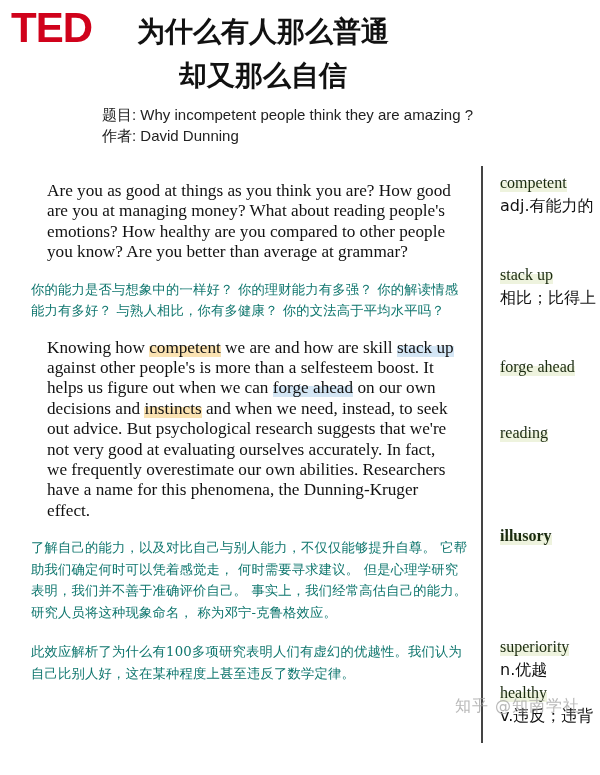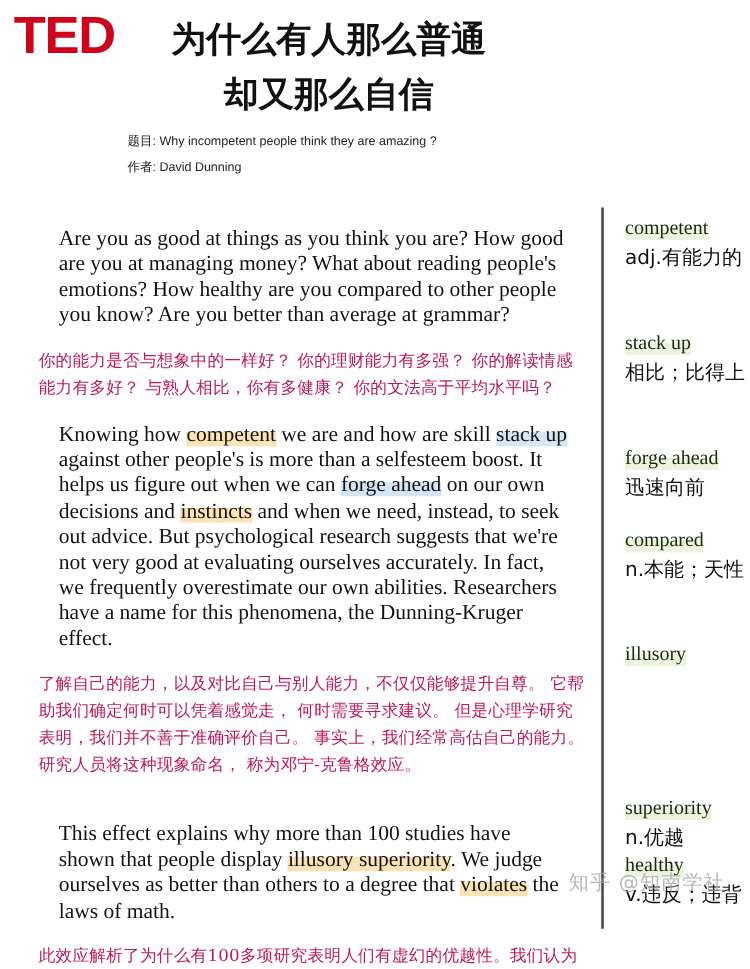--- a/index.html
+++ b/index.html
@@ -12,31 +12,31 @@
     font-family: "Liberation Sans", sans-serif; font-weight: bold;
     font-size: 42px; letter-spacing: -1px; color: #d0021b; line-height: 48px;
   }
   .title-cn {
     position: absolute; left: 0; width: 600px; text-align: center;
     font-family: "DejaVu Sans", sans-serif; font-weight: bold; font-size: 28px; color: #111;
   }
   .title-line1 { top: 13px; left: -37px; }
   .title-line2 { top: 57px; left: -37px; }
   .meta {
-    position: absolute; left: 102px; font-family: "Liberation Sans", sans-serif; font-size: 10px; color: #222;
+    position: absolute; left: 102px; font-family: "Liberation Sans", sans-serif; font-size: 15px; color: #222;
   }
   .meta-1 { top: 106px; }
   .meta-2 { top: 127px; }
 
   .main {
     position: absolute; left: 31px; top: 165px; width: 440px;
     font-family: "Liberation Serif", serif; color: #111;
   }
   .en { font-size: 17.2px; line-height: 20.4px; margin: 16px; }
-  .cn { font-family: "DejaVu Serif", serif; font-size: 13.3px; line-height: 21.5px; margin: 0; color: #be185d; letter-spacing: 0.2px; }
+  .cn { font-family: "DejaVu Serif", serif; font-size: 13.3px; line-height: 21.5px; margin: 0; color: #0f766e; letter-spacing: 0.2px; }
   .gap { height: 18px; }
   .hl-yellow { background: linear-gradient(to bottom, transparent 40%, #fbe3b3 40%); }
   .hl-blue { background: linear-gradient(to bottom, transparent 40%, #d4e6f5 40%); }
 
   .divider {
     position: absolute; left: 481px; top: 166px; width: 2px; height: 577px; background: #444;
   }
   .vocab {
     position: absolute; left: 500px; width: 98px;
   }
@@ -71,47 +71,44 @@
 
 <div class="main">
   <p class="en">Are you as good at things as you think you are?  How good are you at managing money? What about reading people's emotions? How healthy are you compared to other people you know? Are you better than average at grammar?</p>
   <p class="cn">你的能力是否与想象中的一样好？ 你的理财能力有多强？ 你的解读情感能力有多好？ 与熟人相比，你有多健康？ 你的文法高于平均水平吗？</p>
 
   <p class="en"><span>Knowing how </span><span class="hl-yellow">competent</span><span> we are and how are skill </span><span class="hl-blue">stack up</span><span> against other people's is more than a selfesteem boost. It helps us figure out when we can </span><span class="hl-blue">forge ahead</span><span> on our own decisions and </span><span class="hl-yellow">instincts</span><span> and when we need, instead, to seek out advice. But psychological research suggests that we're not very good at evaluating ourselves accurately. In fact, we frequently overestimate our own abilities. Researchers have a name for this phenomena, the Dunning-Kruger effect.</span></p>
   <p class="cn">了解自己的能力，以及对比自己与别人能力，不仅仅能够提升自尊。 它帮助我们确定何时可以凭着感觉走， 何时需要寻求建议。 但是心理学研究表明，我们并不善于准确评价自己。 事实上，我们经常高估自己的能力。 研究人员将这种现象命名， 称为邓宁-克鲁格效应。</p>
 
   <div class="gap"></div>
 
-  <p class="en"><span>This effect explains why more than 100 studies have shown that people display </span><span class="hl-yellow">illusory superiority</span><span>. We judge ourselves as better than others to a degree that </span><span class="hl-yellow">violates</span><span> the laws of math.</span></p>
   <p class="cn">此效应解析了为什么有100多项研究表明人们有虚幻的优越性。我们认为自己比别人好，这在某种程度上甚至违反了数学定律。</p>
 </div>
 
 <div class="divider"></div>
 
 <div class="vocab" style="top:174px;">
   <span class="term">competent</span>
   <div class="def"><span>adj.</span><span>有能力的</span></div>
 </div>
 
 <div class="vocab" style="top:266px;">
   <span class="term">stack up</span>
   <div class="def"><span></span><span>相比；比得上</span></div>
 </div>
 
 <div class="vocab" style="top:358px;">
   <span class="term">forge ahead</span>
-  <div class="def"><span></span><span>迅速向前</span></div>
 </div>
 
 <div class="vocab" style="top:424px;">
-  <span class="term">compared</span>
-  <div class="def"><span>n.</span><span>本能；天性</span></div>
+  <span class="term">reading</span>
 </div>
 
-<div class="vocab" style="top:515px;">
+<div class="vocab" style="top:527px;font-weight:bold;">
   <span class="term">illusory</span>
 </div>
 
 <div class="vocab" style="top:618px;margin-top:20px;">
   <span class="term">superiority</span>
   <div class="def"><span>n.</span><span>优越</span></div>
 </div>
 
 <div class="vocab" style="top:684px;">
   <span class="term">healthy</span>

